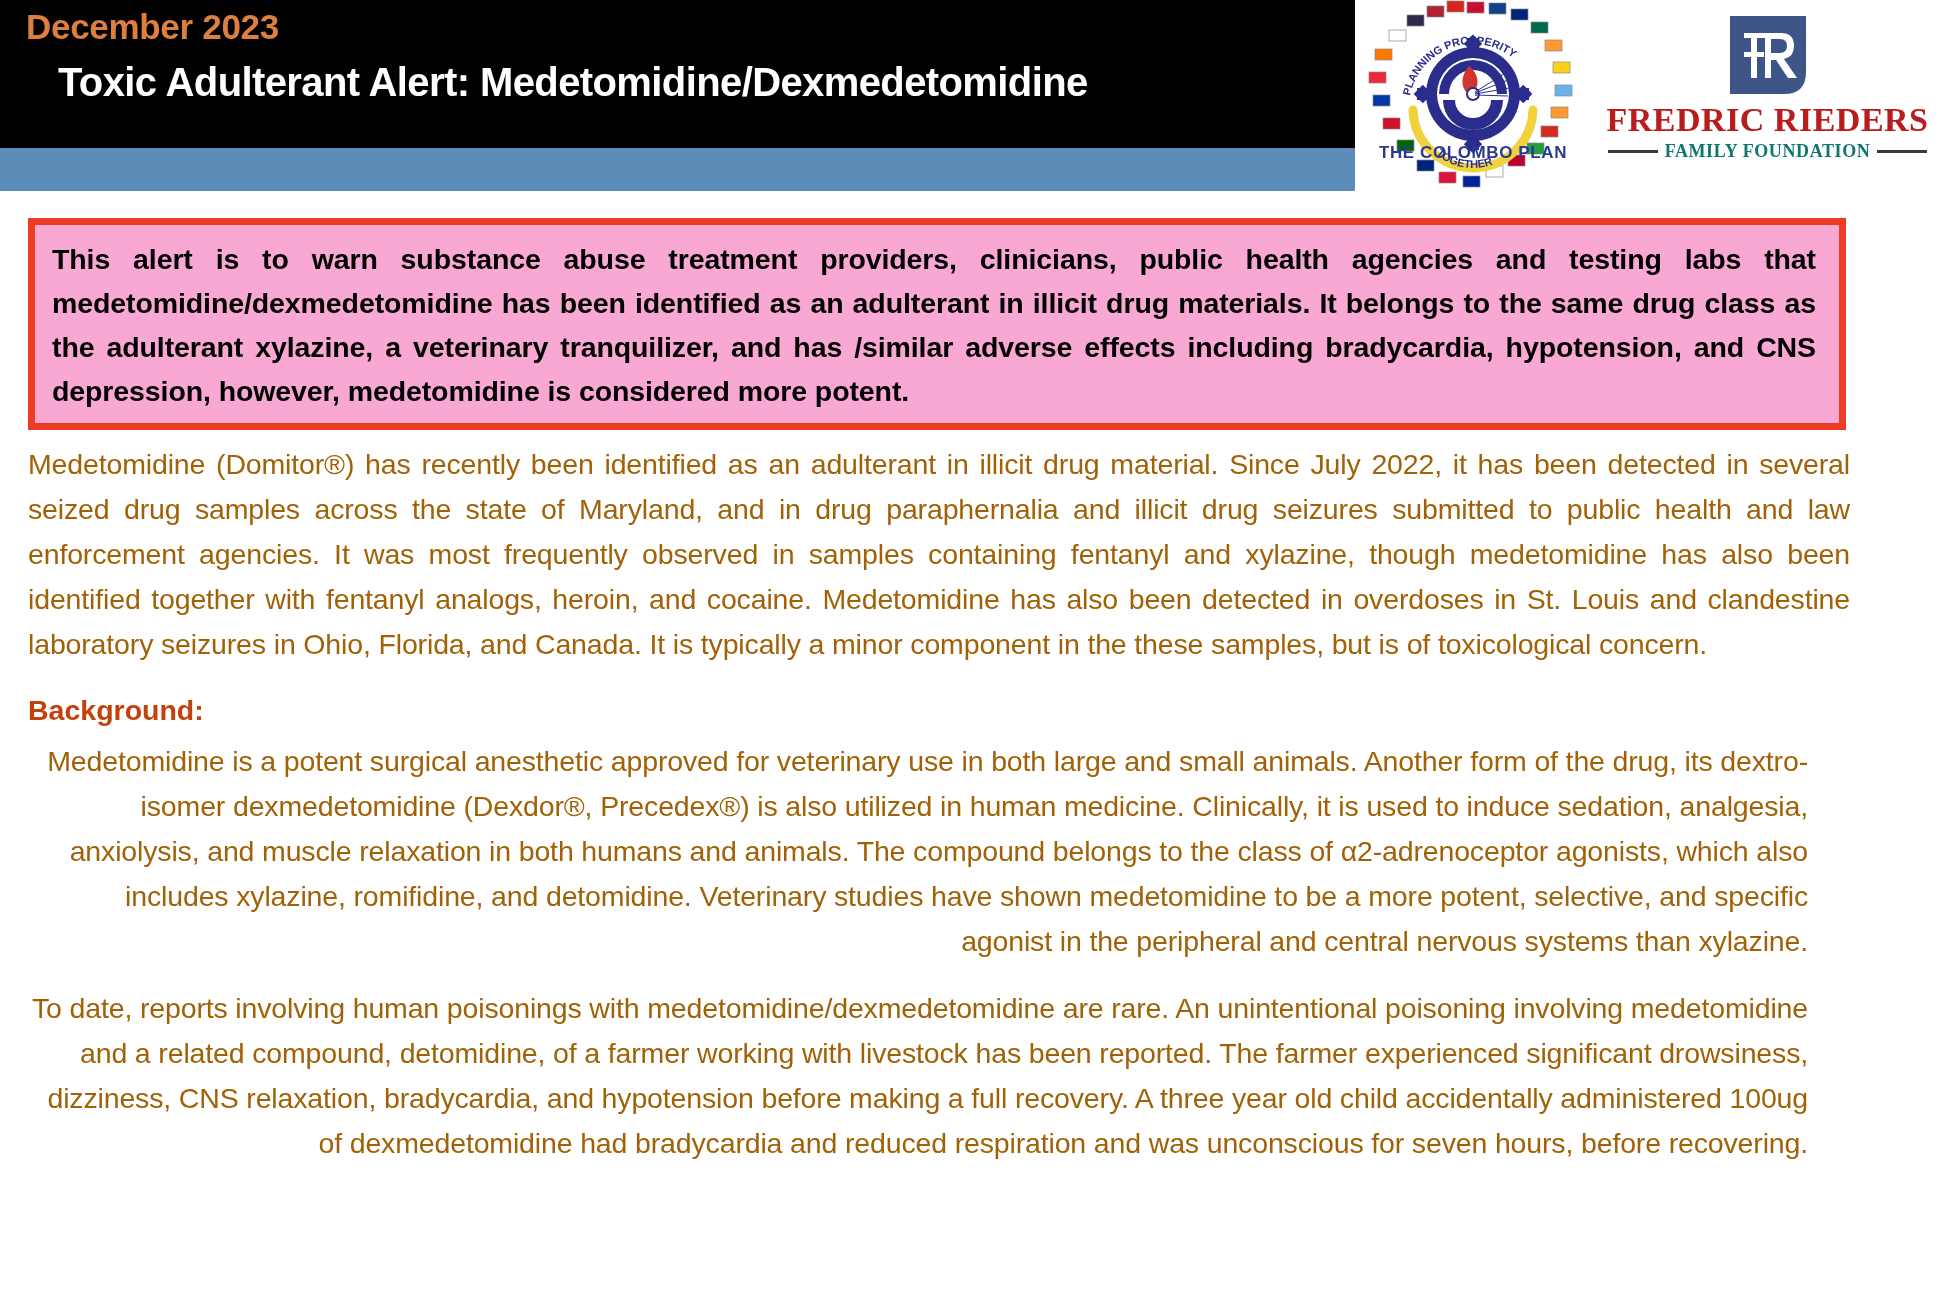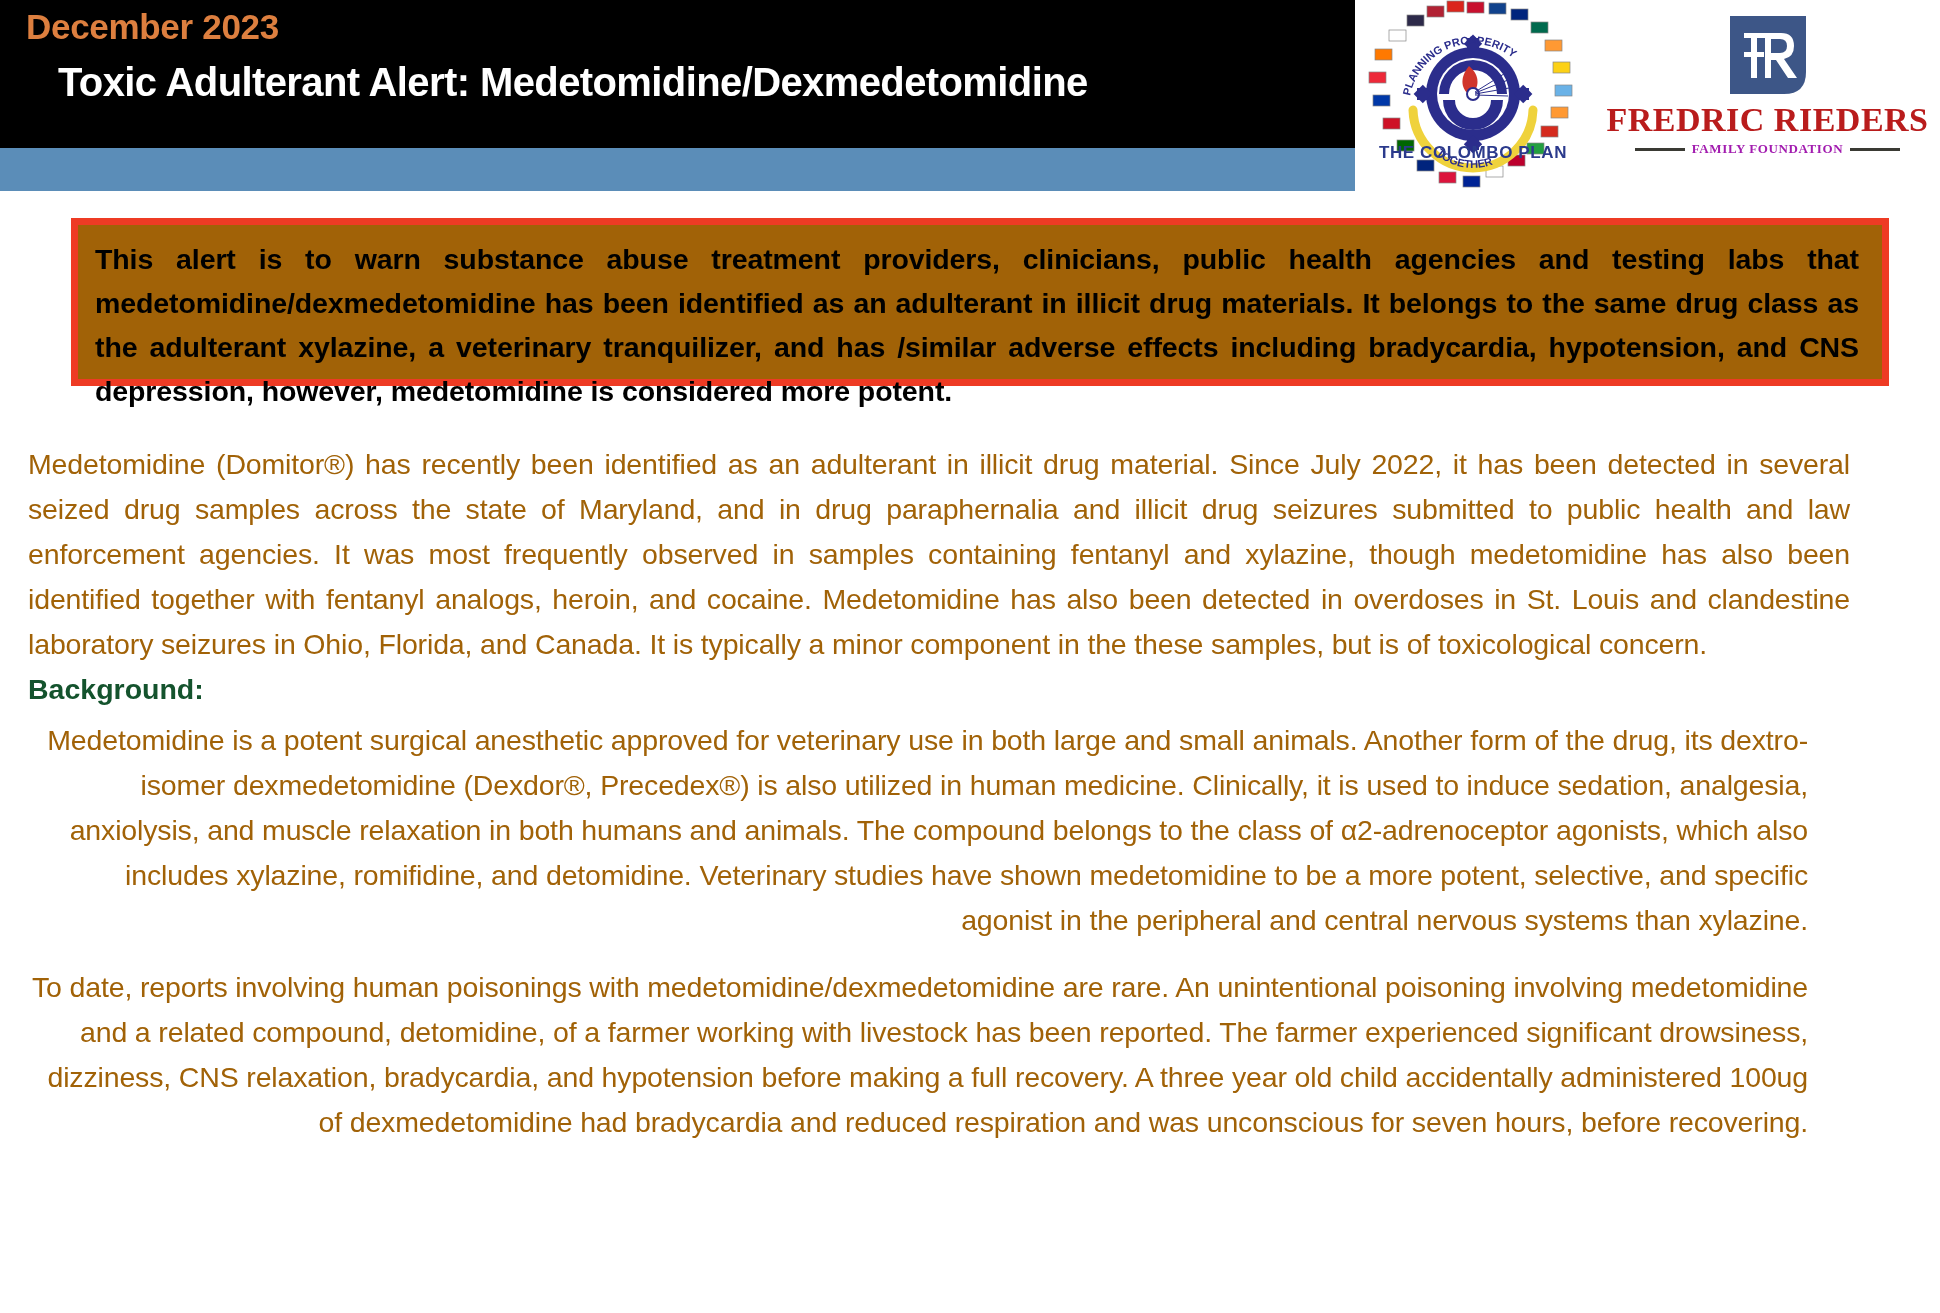--- a/index.html
+++ b/index.html
@@ -112,38 +112,37 @@
     margin-top: 3px;
   }
   .rieders-rule {
     flex: 1 1 auto;
     height: 3px;
     background: #3a3a34;
     max-width: 50px;
   }
   .rieders-sub {
     font-family: "Liberation Serif", serif;
-    font-size: 13px;
-    font-weight: bold;
-    color: #a21caf;
+    font-size: 18px;
+    font-weight: bold;
+    color: #0f766e;
     letter-spacing: 0.6px;
     white-space: nowrap;
   }
 
   
   .alert-box {
     position: absolute;
     left: 28px;
     top: 218px;
     width: 1818px;
-    height: 168px;
+    height: 212px;
     border: 7px solid #EE3B24;
     box-sizing: border-box;
-    background: #a16207;
-    margin-left: 43px;
+    background: #f9a8d4;
   }
   .alert-text {
     position: absolute;
     left: 17px;
     top: 12px;
     width: 1764px;
     font-size: 28.5px;
     font-weight: bold;
     line-height: 44px;
     text-align: justify;
@@ -169,25 +168,25 @@
   p.justified {
     text-align: justify;
     text-align-last: left;
     width: 1822px;
   }
   p.ragged {
     text-align: right;
     width: 1780px;
   }
   .sec-head {
-    margin: 0 0 6px 0;
+    margin: 21px 0 6px 0;
     font-size: 28.5px;
     line-height: 45px;
     font-weight: bold;
-    color: #14532d;
+    color: #c2410c;
   }
   .gap {
     height: 22px;
   }
 </style>
 </head>
 <body>
 
 <div class="header-wrap">
   <div class="header-black"></div>

